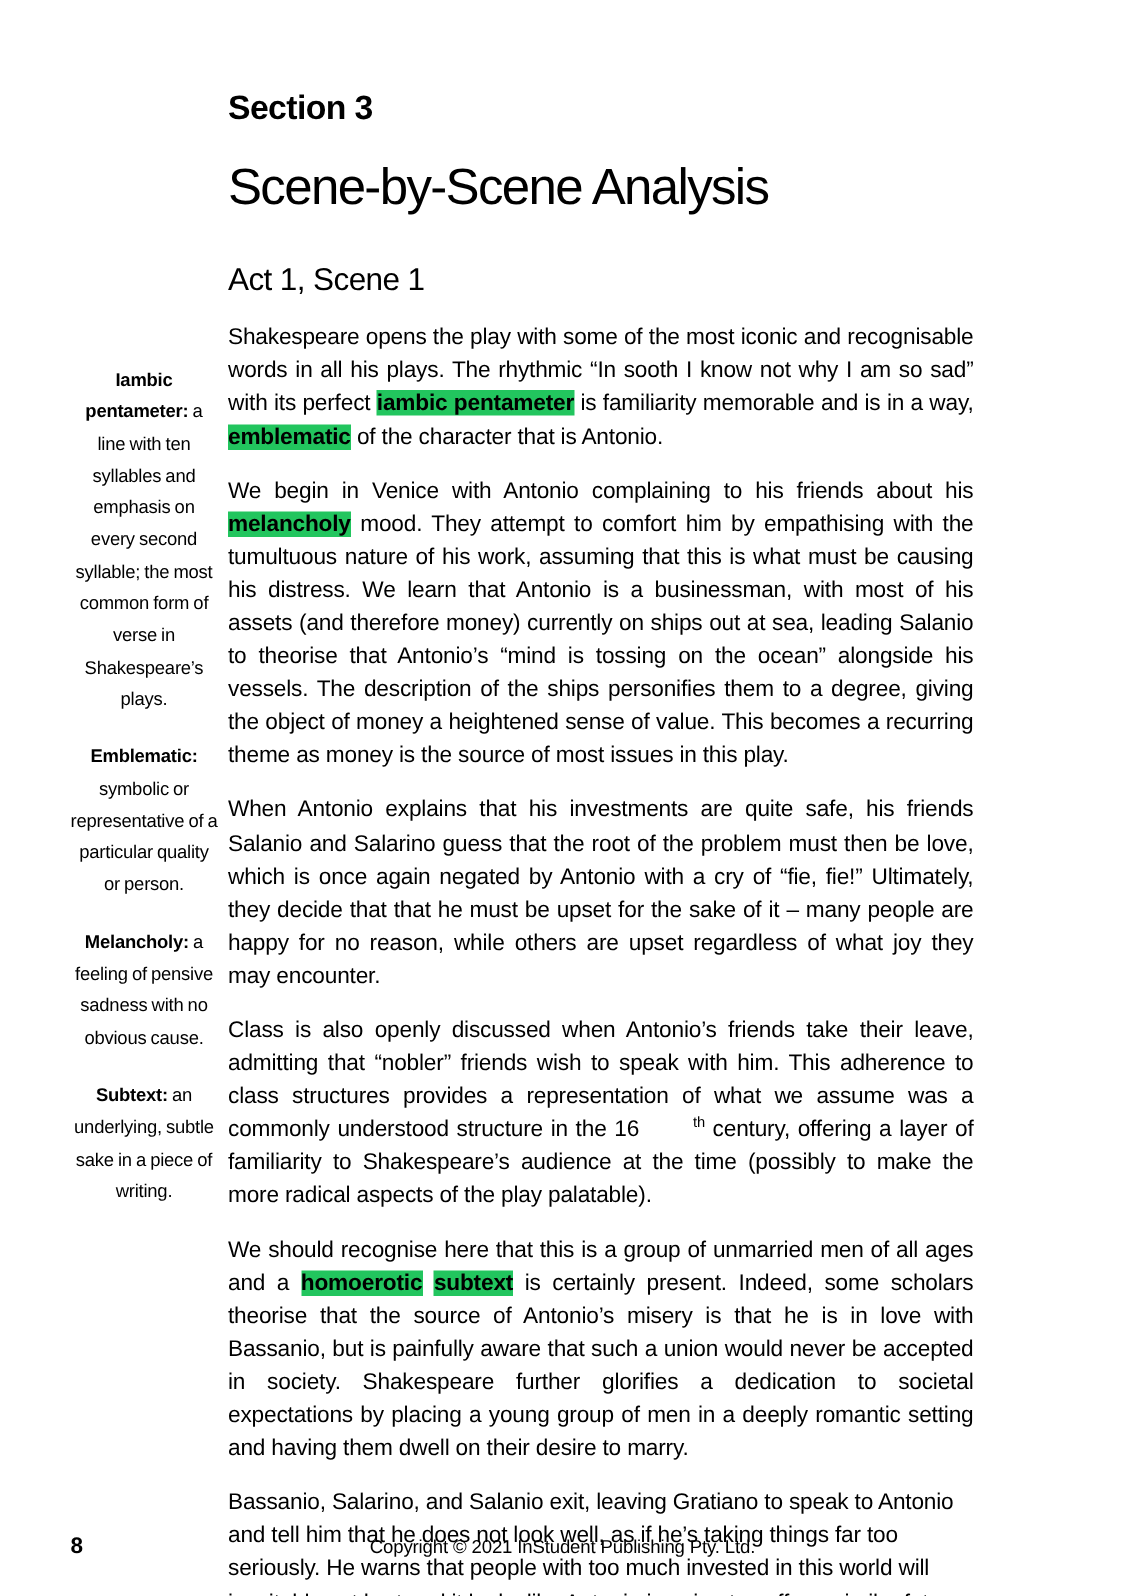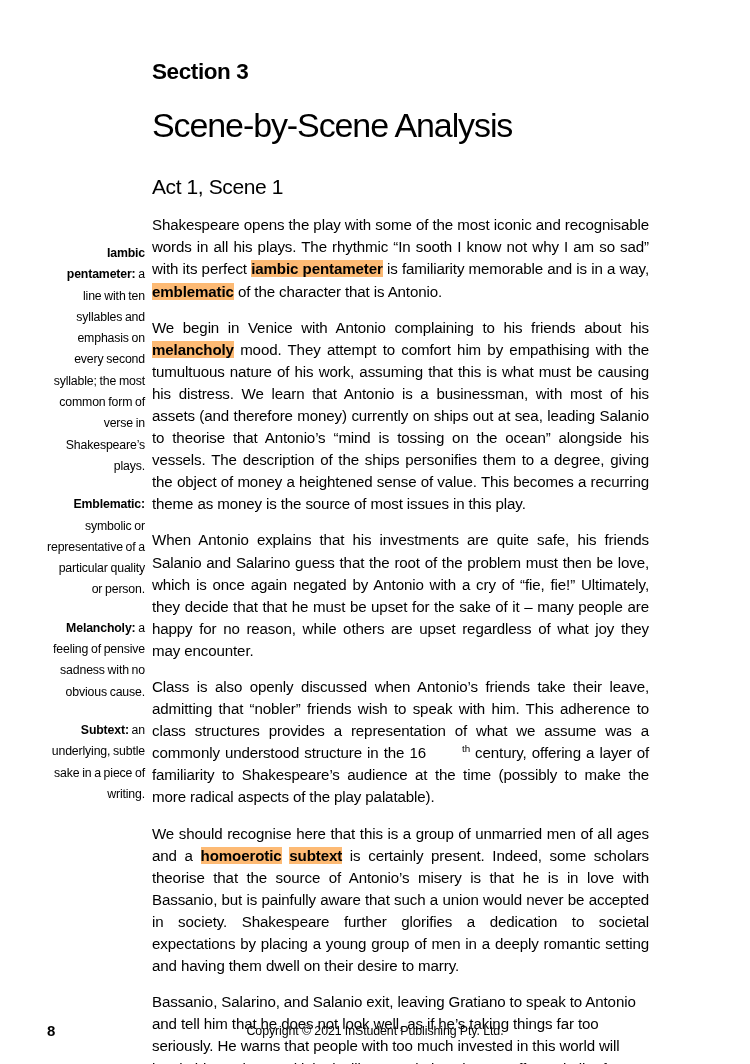--- a/index.html
+++ b/index.html
@@ -26,21 +26,21 @@
     left: 47px;
     top: 243px;
     width: 98px;
   }
   .gloss {
     font-family: "Liberation Sans", sans-serif;
     font-size: 12.3px;
     line-height: 21.3px;
     letter-spacing: -0.15px;
     margin: 0 0 17px 0;
-    text-align: right;
+    text-align: center;
     word-spacing: -0.5px;
   }
   .gloss .term {
     font-weight: bold;
   }
 
   
   .main {
     position: absolute;
     left: 152px;
@@ -76,21 +76,21 @@
     line-height: 22.1px;
     margin: 0;
     padding-top: 14px;
     text-align: justify;
     text-justify: inter-word;
     letter-spacing: -0.12px;
   }
   .para.first { padding-top: 16px; }
   .para.noj { text-align: left; }
   .hl {
-    background: #fdba74;
+    background: #22c55e;
     font-weight: bold;
   }
   sup {
     font-size: 0.65em;
     vertical-align: super;
     line-height: 0;
     padding-left: 36px;
   }
 
   

